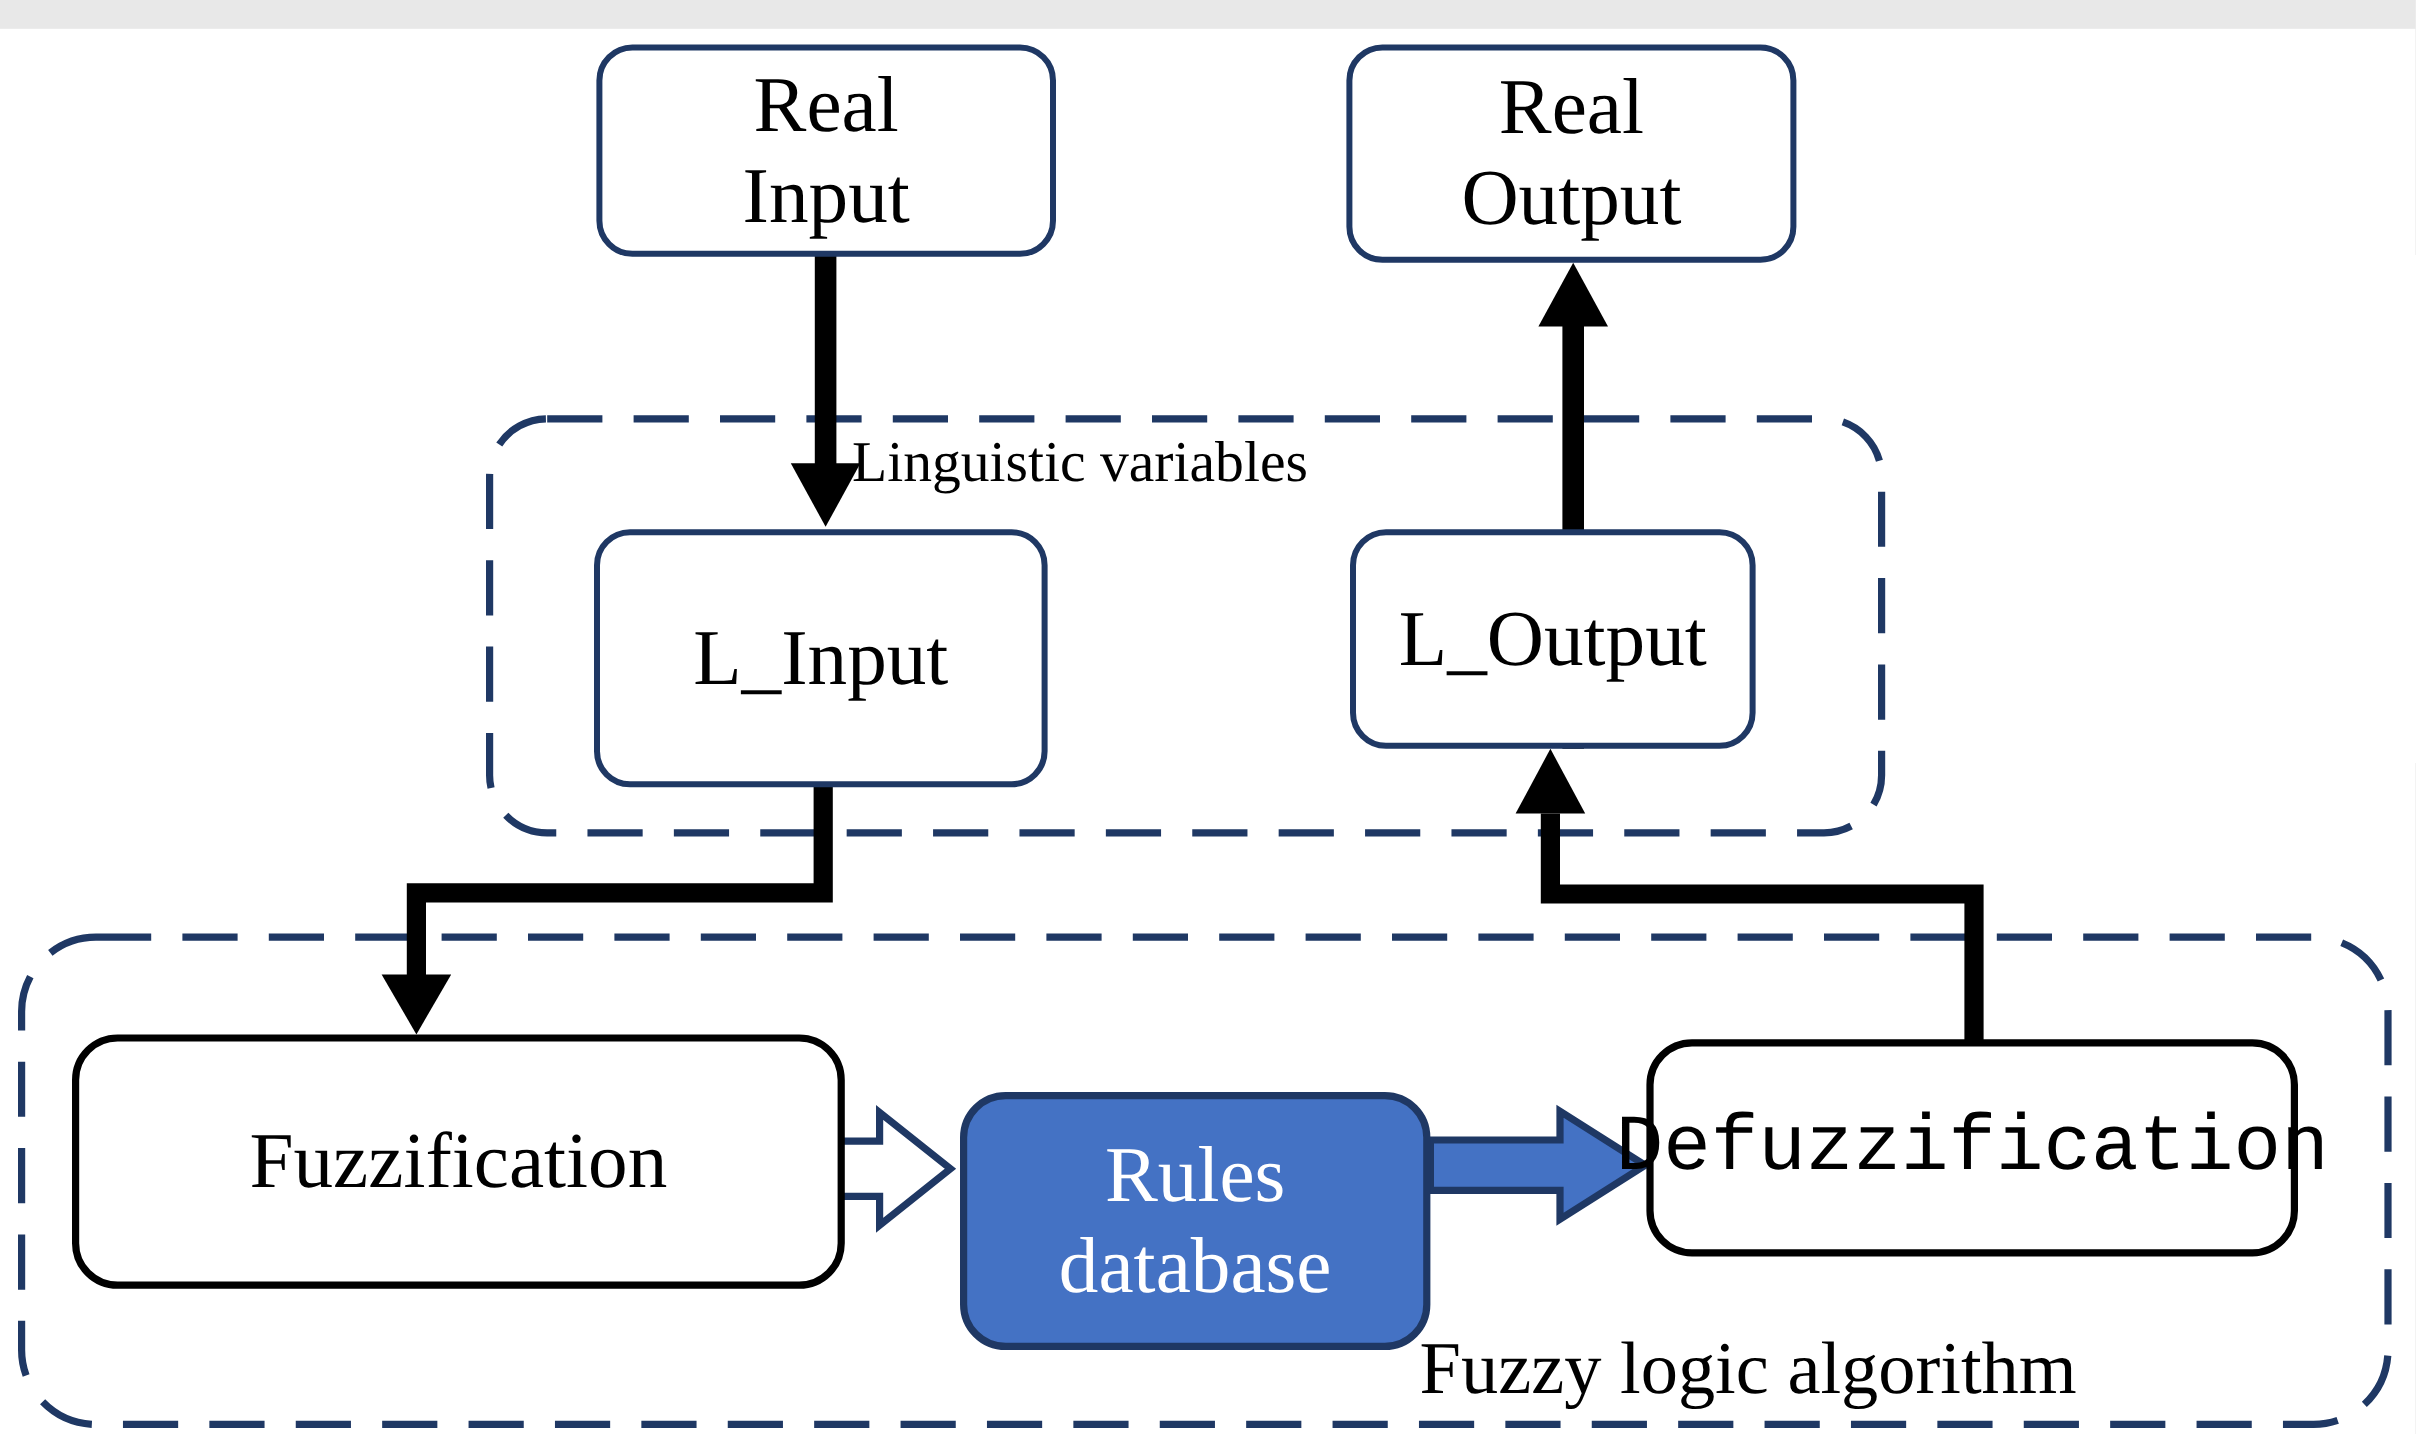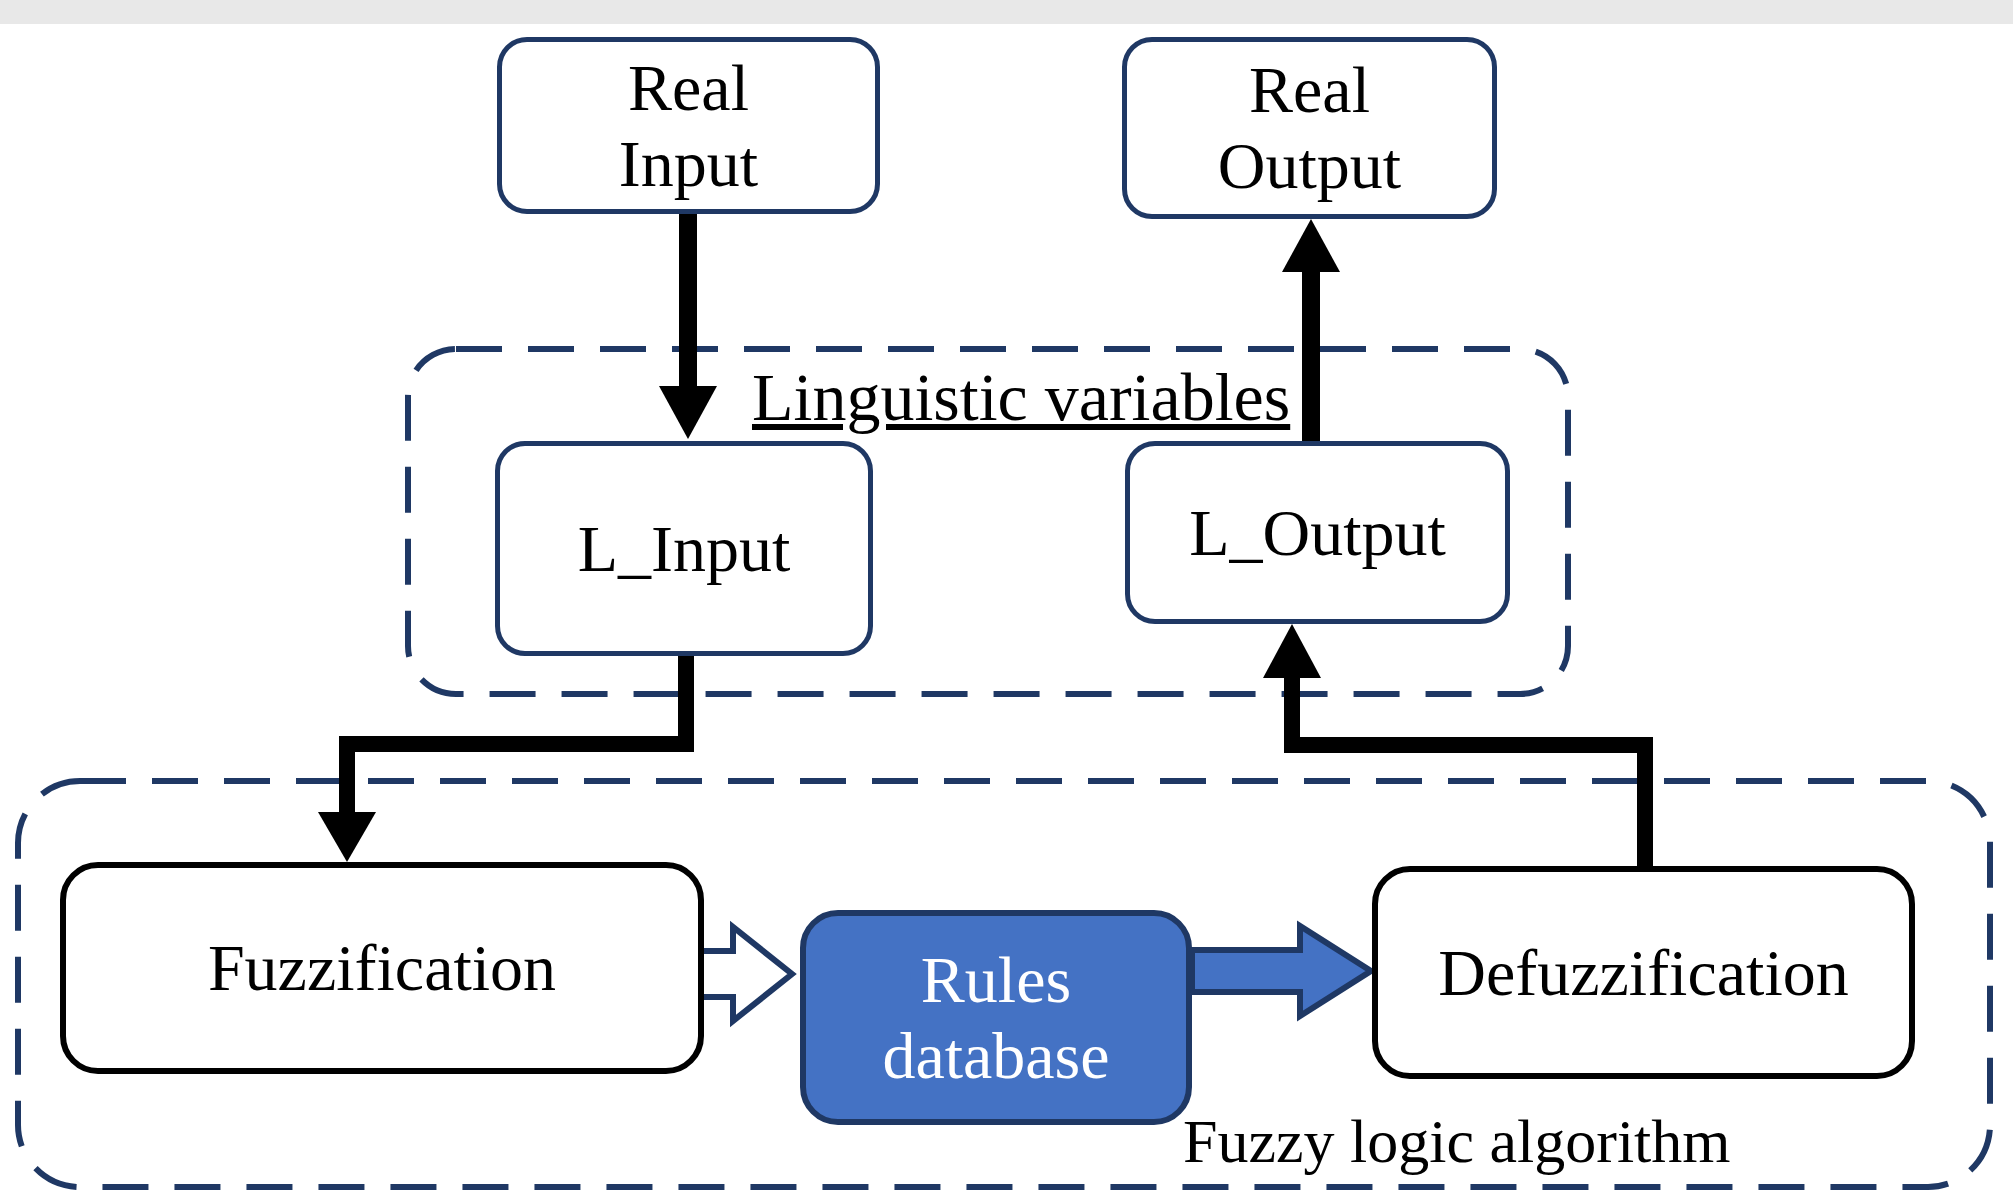--- a/index.html
+++ b/index.html
@@ -42,21 +42,21 @@
     border:6px solid var(--navy,#1f3864);border-radius:38px;
     background:var(--rules_fill,#4472c4);
     color:var(--text_white,#fff);
   }
 
   .container-label{
     position:absolute;
     color:var(--text_black,#000);
     white-space:nowrap;
   }
-  .label-linguistic{left:752px;top:334px;font-size:68px;text-decoration:underline;}
+  .label-linguistic{left:710px;top:334px;font-size:48px;}
   .label-fuzzy{left:1183px;top:1082px;font-size:62px;text-align:center;}
 </style>
 </head>
 <body>
 
 <div class="stage">
 
   <svg class="layer" viewBox="0 0 2013 1195">
 
     <rect class="dashed-rect" x="408" y="325" width="1160" height="345" rx="48"></rect>
@@ -86,34 +86,34 @@
 
   <div class="node navy" style="left:1122px;top:13px;width:375px;height:182px;">
     <span>Real
 Output</span>
   </div>
 
   <div class="node navy" style="left:495px;top:417px;width:378px;height:215px;">
     <span>L_Input</span>
   </div>
 
-  <div class="node navy" style="left:1125px;top:417px;width:385px;height:183px;">
+  <div class="node navy" style="left:1125px;top:417px;width:338px;height:183px;">
     <span>L_Output</span>
   </div>
 
   <div class="node black" style="left:60px;top:838px;width:644px;height:212px;">
     <span>Fuzzification</span>
   </div>
 
   <div class="node blue" style="left:800px;top:886px;width:392px;height:215px;">
     <span>Rules
 database</span>
   </div>
 
-  <div class="node black" style="left:1372px;top:842px;width:543px;height:213px;">
+  <div class="node black" style="left:1372px;top:842px;width:543px;height:181px;font-family:Liberation Mono, monospace;">
     <span>Defuzzification</span>
   </div>
 
   <div class="container-label label-linguistic">Linguistic variables</div>
 
   <div class="container-label label-fuzzy">Fuzzy logic algorithm</div>
 
 </div>
 
 </body></html>

